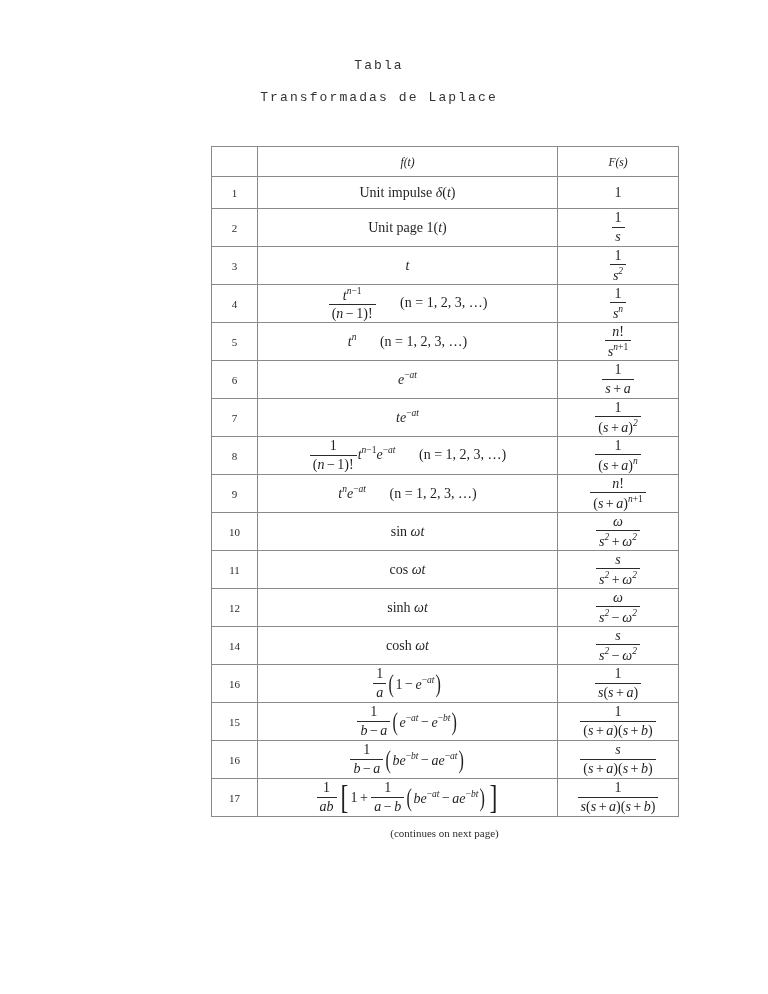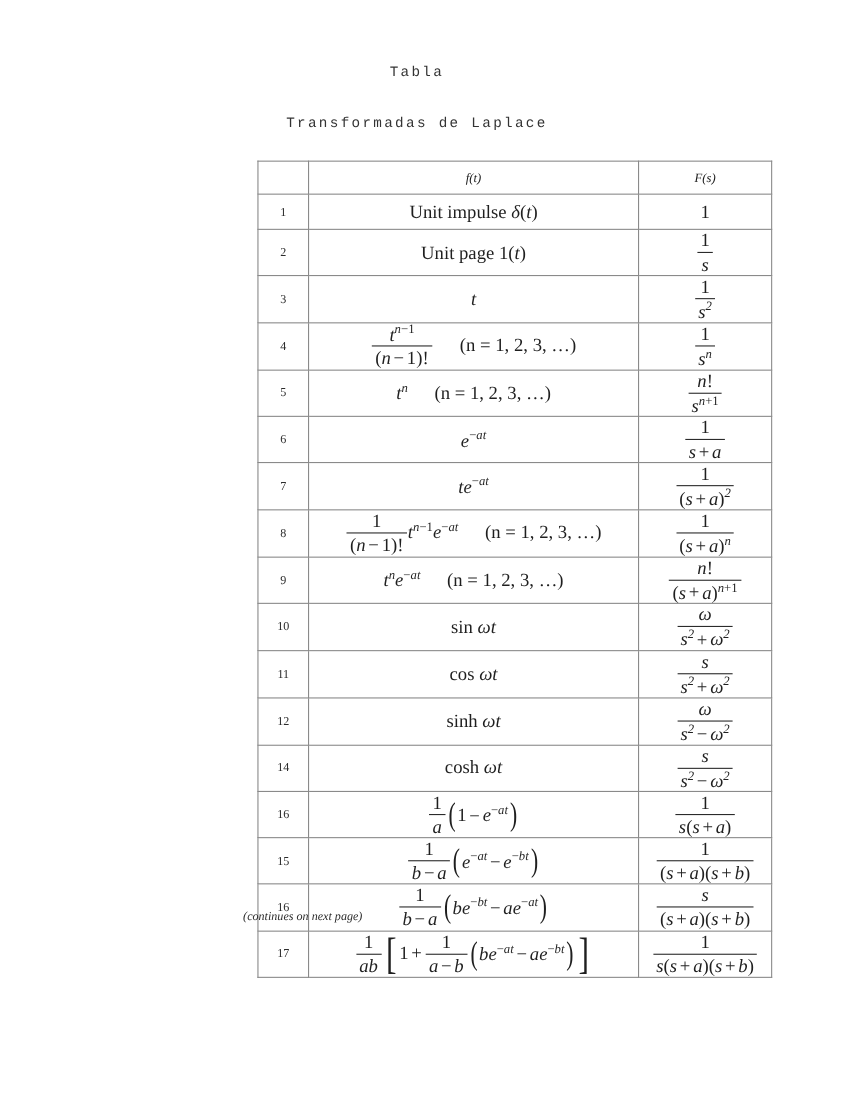--- a/index.html
+++ b/index.html
@@ -30,32 +30,31 @@
     letter-spacing: 2.1px;
     color: #333333;
     line-height: 16px;
   }
   .doc-subtitle {
     font-family: "Liberation Mono", "DejaVu Sans Mono", monospace;
     font-size: 13px;
     letter-spacing: 2.1px;
     color: #333333;
     line-height: 16px;
-    margin-top: 30px;
+    margin-top: 16px;
   }
   .title-block .doc-title,
   .title-block .doc-subtitle { padding-left: 10px; }
 
   
   .table-wrap {
     position: absolute;
     left: 211px;
     top: 146px;
     width: 467px;
-    margin-left: 23px;
   }
   table.laplace {
     border-collapse: collapse;
     width: 467px;
     table-layout: fixed;
   }
   table.laplace td, table.laplace th {
     border: 1px solid #8a8a8a;
     padding: 0;
     vertical-align: middle;
@@ -65,21 +64,21 @@
   col.c-idx { width: 46px; }
   col.c-ft  { width: 300px; }
   col.c-fs  { width: 121px; }
 
   .hdr-row th { height: 29px; font-size: 11.5px; }
   .idx {
     font-size: 11px;
     color: #2b2b2b;
   }
   .cell-ft, .cell-fs {
-    font-size: 17px;
+    font-size: 14px;
     color: #1f1f1f;
     padding: 4px 6px;
   }
   .r-tall { height: 38px; }
   .r-short { height: 32px; }
 
   
   .m { font-family: "Liberation Serif", serif; white-space: nowrap; }
   .it { font-style: italic; }
   .up { font-style: normal; }
@@ -126,25 +125,24 @@
     vertical-align: middle;
     line-height: 0.72;
     transform: scaleX(0.66);
     font-style: normal;
   }
   .mid { display: inline-block; vertical-align: middle; }
 
   
   .footer-note {
     position: absolute;
-    left: 221px;
+    left: 211px;
     top: 827px;
     width: 467px;
-    text-align: left;
-    font-style: italic;
+    text-align: center;
     font-size: 11px;
     color: #2b2b2b;
   }
 </style>
 </head>
 <body>
 
 <div class="title-block">
   <div class="doc-title">Tabla</div>
   <div class="doc-subtitle">Transformadas de Laplace</div>

